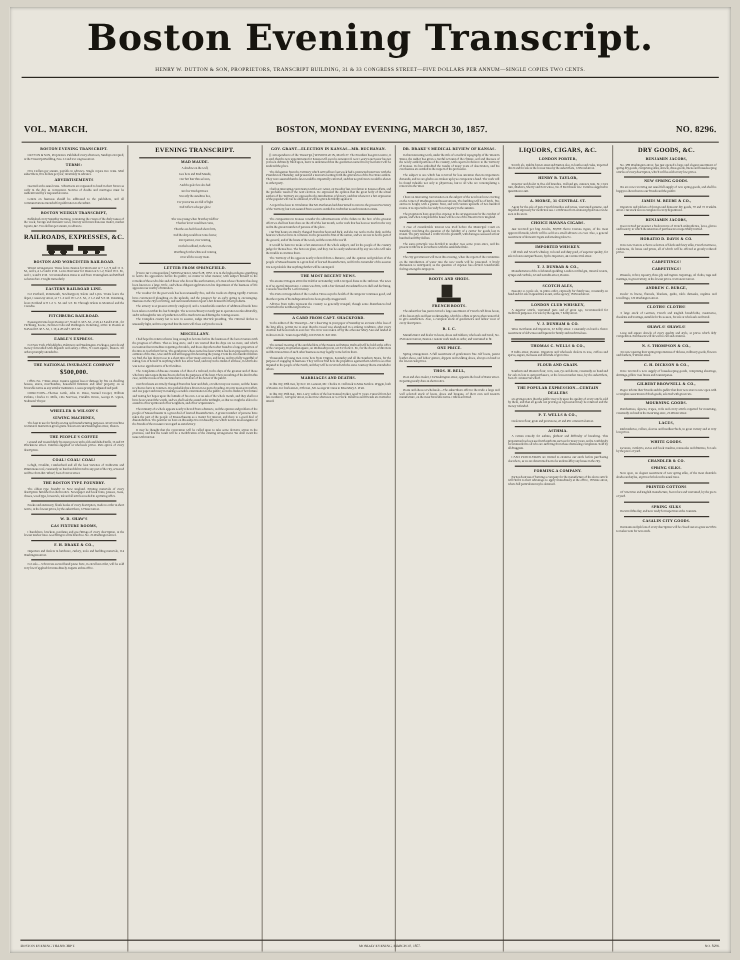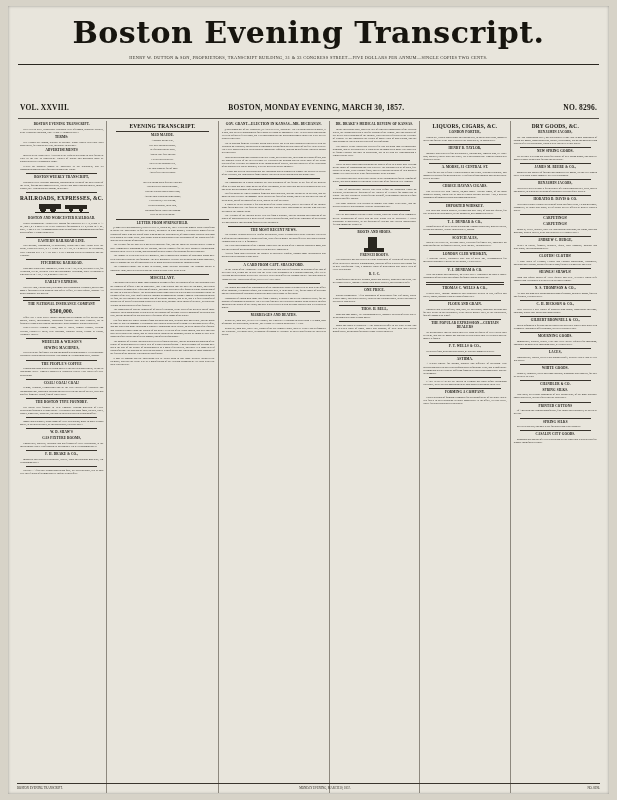--- a/index.html
+++ b/index.html
@@ -146,21 +146,21 @@
 <div id="page">
   <div class="sheet">
 
     <div class="masthead">
       <div class="title">Boston Evening Transcript.</div>
       <div class="sub">HENRY W. DUTTON &amp; SON, PROPRIETORS, TRANSCRIPT BUILDING, 31 &amp; 33 CONGRESS STREET—FIVE DOLLARS PER ANNUM—SINGLE COPIES TWO CENTS.</div>
     </div>
     <div class="rule"></div>
 
     <div class="volbar">
-      <span>VOL. XXVIII.</span>
+      <span>VOL. MARCH.</span>
       <span class="center">BOSTON, MONDAY EVENING, MARCH 30, 1857.</span>
       <span>NO. 8296.</span>
     </div>
     <div class="rule thin"></div>
 
     <div class="columns" id="columns">
         <div class="col">
           <div class="hd sm">BOSTON EVENING TRANSCRIPT.</div>
           <p class="p">DUTTON &amp; SON, Proprietors. Published every afternoon, Sundays excepted, at the Transcript Building, Nos. 31 and 33 Congress street.</p>
           <div class="hd sm">TERMS:</div>

